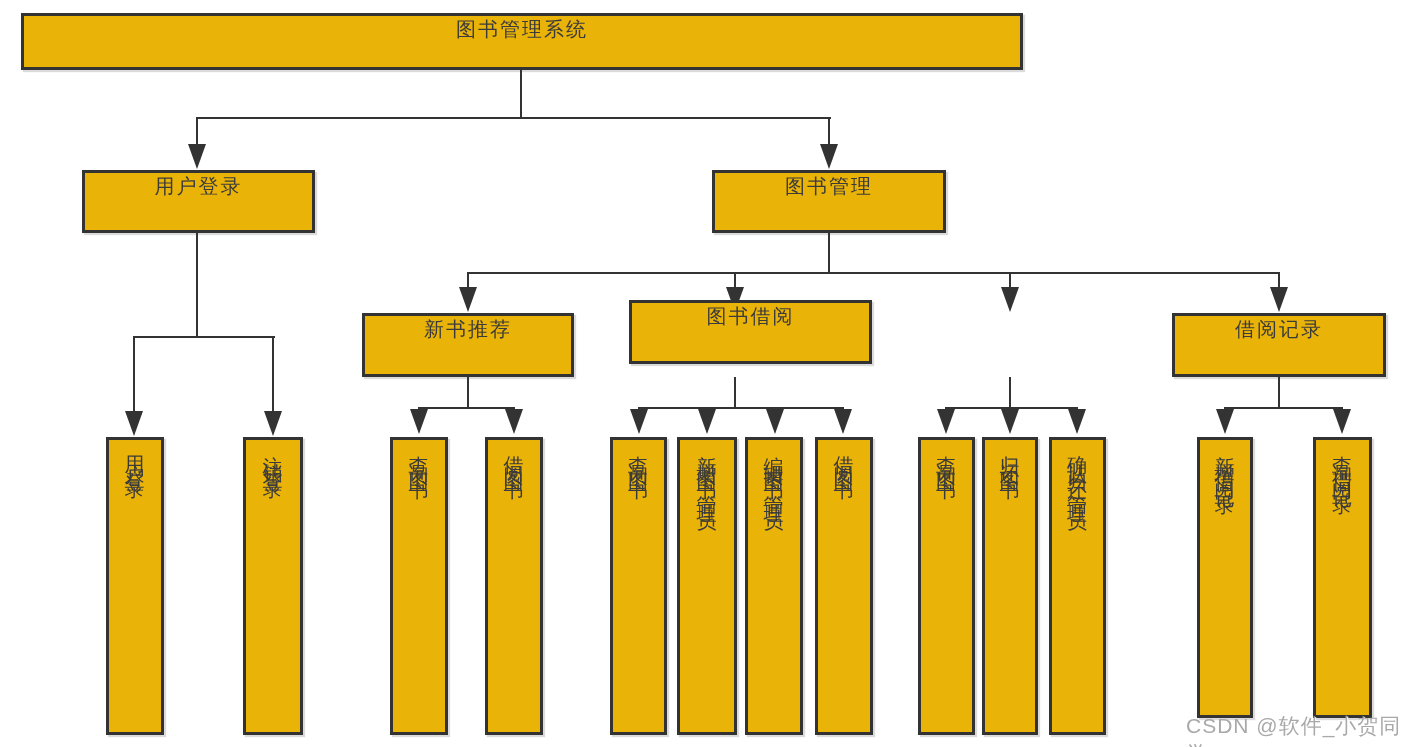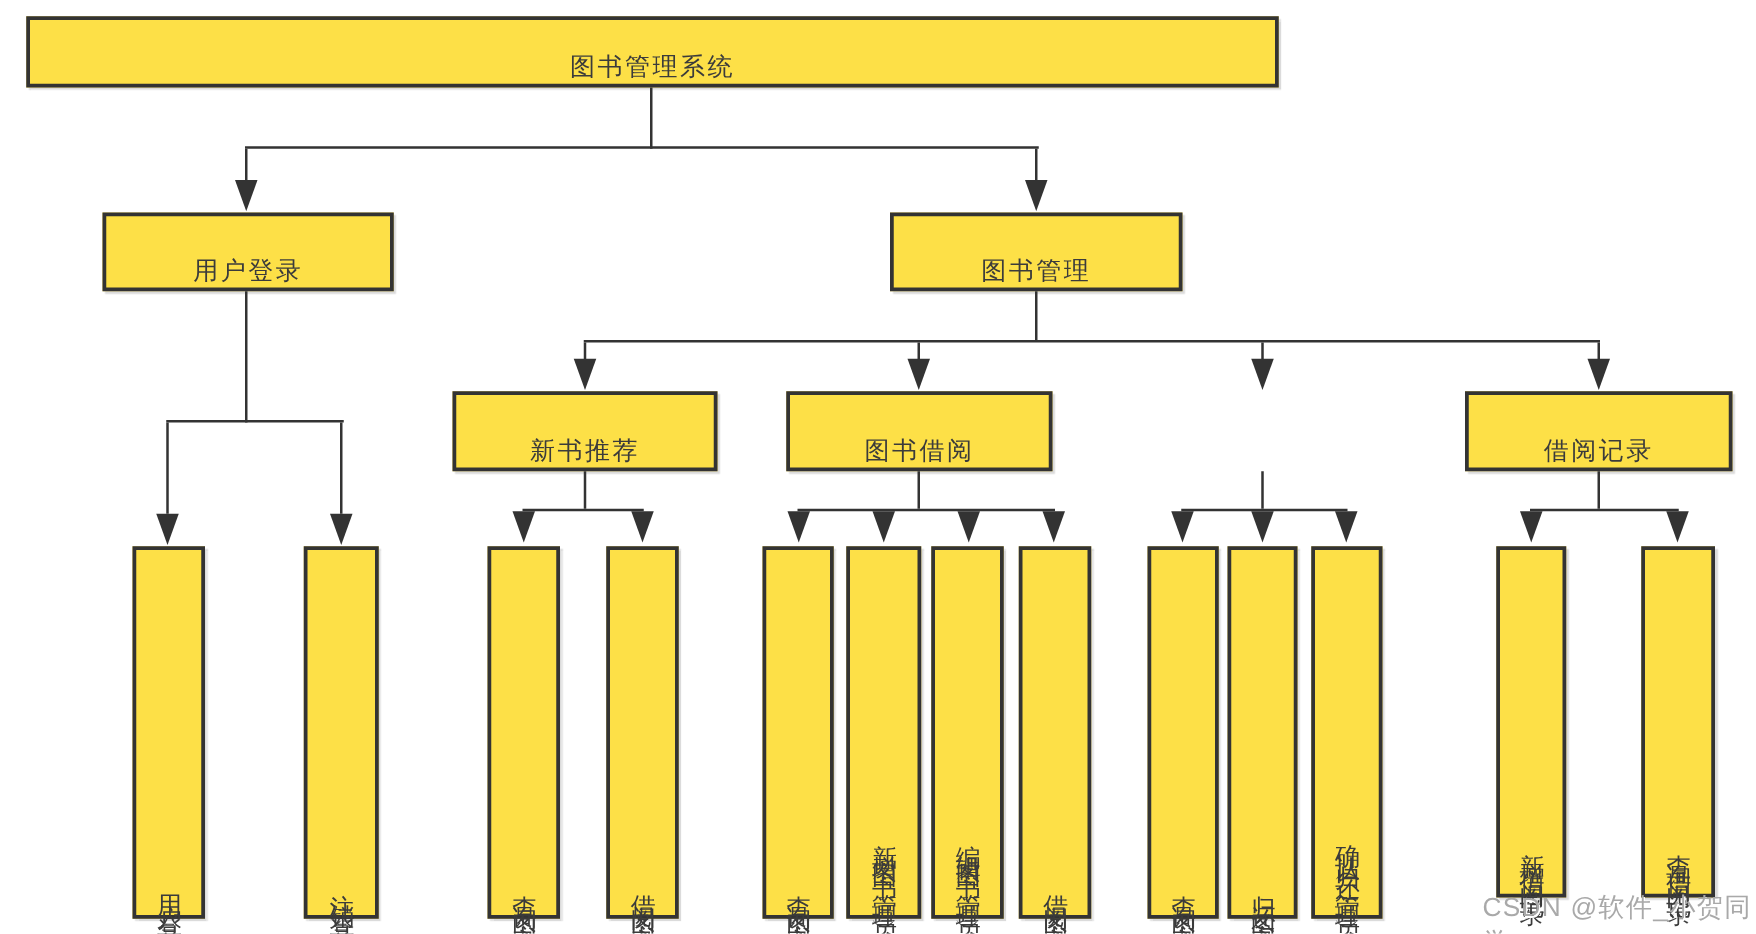--- a/index.html
+++ b/index.html
@@ -1,22 +1,22 @@
 <!DOCTYPE html>
 <html><head>
 <meta charset="utf-8">
 <style>
   html,body{margin:0;padding:0;background:#ffffff;}
   #stage{
     position:relative;width:1405px;height:747px;background:#ffffff;overflow:hidden;
     font-family:"Liberation Sans",sans-serif;
   }
   .box{
-    position:absolute;box-sizing:border-box;border:3px solid #333333;background:#fde047;
-    display:flex;align-items:flex-end;justify-content:center;
+    position:absolute;box-sizing:border-box;border:3px solid #333333;background:#eab308;
+    display:flex;align-items:flex-start;justify-content:center;
     color:#3b3b3b;font-size:20px;letter-spacing:2px;
     box-shadow:2px 2px 1px rgba(0,0,0,0.14);
   }
   .vbox{letter-spacing:0;}
   .vtext{
     writing-mode:vertical-rl;text-orientation:mixed;
     letter-spacing:8px;font-size:20px;line-height:1;color:#3b3b3b;
   }
   .vline{position:absolute;width:2px;background:#333333;}
   .hline{position:absolute;height:2px;background:#333333;}
@@ -68,21 +68,21 @@
   <div class="vline" style="left:1009px;top:274px;height:15px;"></div>
   <div class="vline" style="left:1278px;top:274px;height:15px;"></div>
   <div class="arrow" style="left:459px;top:287px;"></div>
   <div class="arrow" style="left:726px;top:287px;"></div>
   <div class="arrow" style="left:1001px;top:287px;"></div>
   <div class="arrow" style="left:1270px;top:287px;"></div>
 
   <div class="box" style="left:362px;top:313px;width:212px;height:64px;">
     <span>新书推荐</span>
   </div>
-  <div class="box" style="left:629px;top:313px;width:213px;height:64px;">
+  <div class="box" style="left:629px;top:300px;width:243px;height:64px;">
     <span>图书借阅</span>
   </div>
   <div class="box" style="left:1172px;top:313px;width:214px;height:64px;">
     <span>借阅记录</span>
   </div>
 
   <div class="vline" style="left:467px;top:377px;height:30px;"></div>
   <div class="vline" style="left:734px;top:377px;height:30px;"></div>
   <div class="vline" style="left:1009px;top:377px;height:30px;"></div>
   <div class="vline" style="left:1278px;top:377px;height:30px;"></div>

